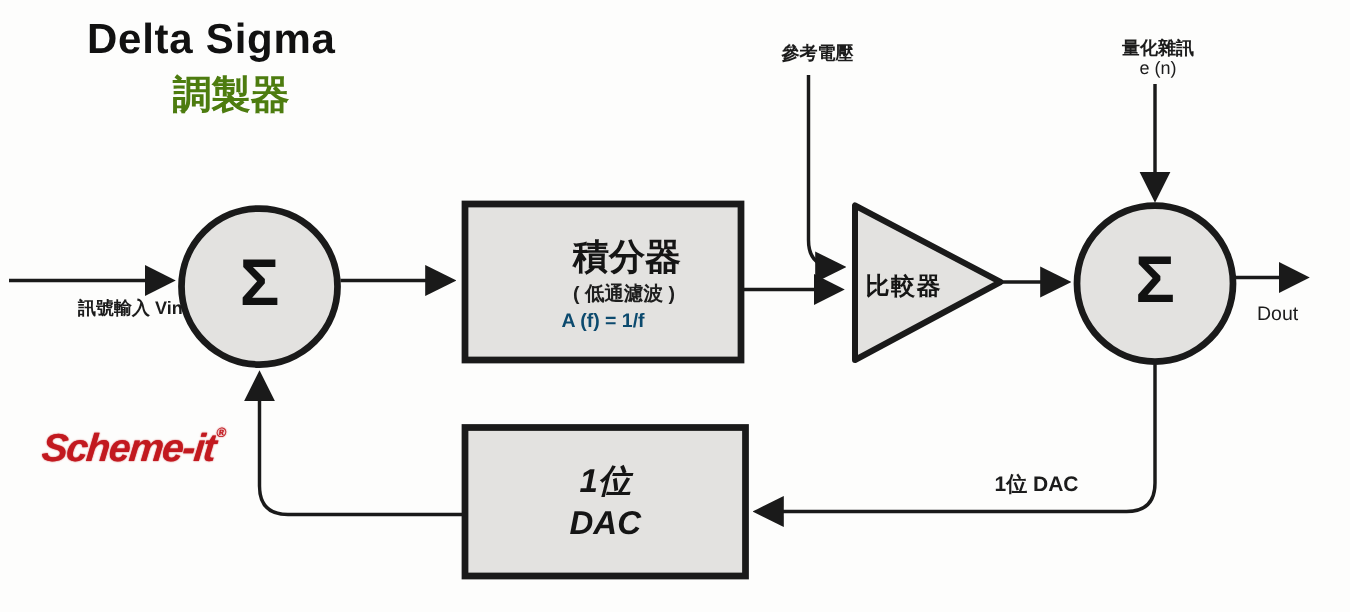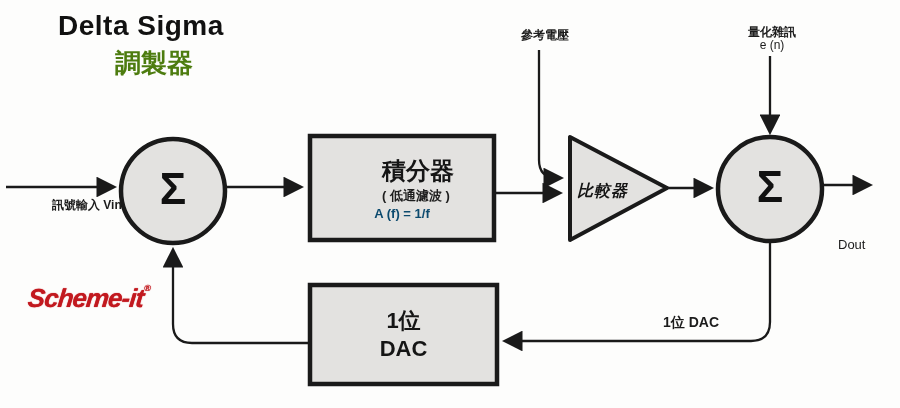--- a/index.html
+++ b/index.html
@@ -29,33 +29,33 @@
     left:310px;top:138px;width:184px;height:100px;
     display:flex;flex-direction:column;align-items:center;justify-content:center;
     gap:1px;text-align:center;
   }
   .integrator-text .big{font-size:24px;font-weight:700;color:#151515;margin-left:32px;}
   .integrator-text .small{font-size:13px;font-weight:700;color:#1e1e1e;line-height:1.25;margin-left:28px;}
   .integrator-text .formula{font-size:13px;font-weight:600;color:#0c4a6e;}
 
   .ref-label{left:500px;top:27px;width:90px;text-align:center;font-size:12px;font-weight:600;}
 
-  .comparator-label{left:577px;top:181px;font-size:16px;font-weight:700;letter-spacing:1px;color:#151515;font-style:italic;}
+  .comparator-label{left:577px;top:181px;font-size:16px;font-weight:700;letter-spacing:1px;color:#151515;}
 
   .noise-l1{left:722px;top:24px;width:100px;text-align:center;font-size:12px;font-weight:600;}
   .noise-l2{left:722px;top:38px;width:100px;text-align:center;font-size:12px;font-weight:500;}
 
-  .out-label{left:838px;top:201px;font-size:13px;font-weight:500;margin-top:36px;}
+  .out-label{left:838px;top:201px;font-size:13px;font-weight:500;}
 
   .fb-label{left:663px;top:314px;font-size:14px;font-weight:600;}
 
   .dac-text{
     left:310px;top:285px;width:187px;height:99px;
     display:flex;flex-direction:column;align-items:center;justify-content:center;
-    gap:0;text-align:center;
+    gap:0;text-align:center;font-style:italic;
   }
   .dac-text .l{font-size:22px;font-weight:700;color:#151515;line-height:1.25;}
 
   .logo{
     left:28px;top:283px;
     font-size:26px;font-weight:800;font-style:italic;
     letter-spacing:-1px;color:#c2191f;
     transform:skewX(-6deg);
     text-shadow:0 0 1px #c2191f;
   }

